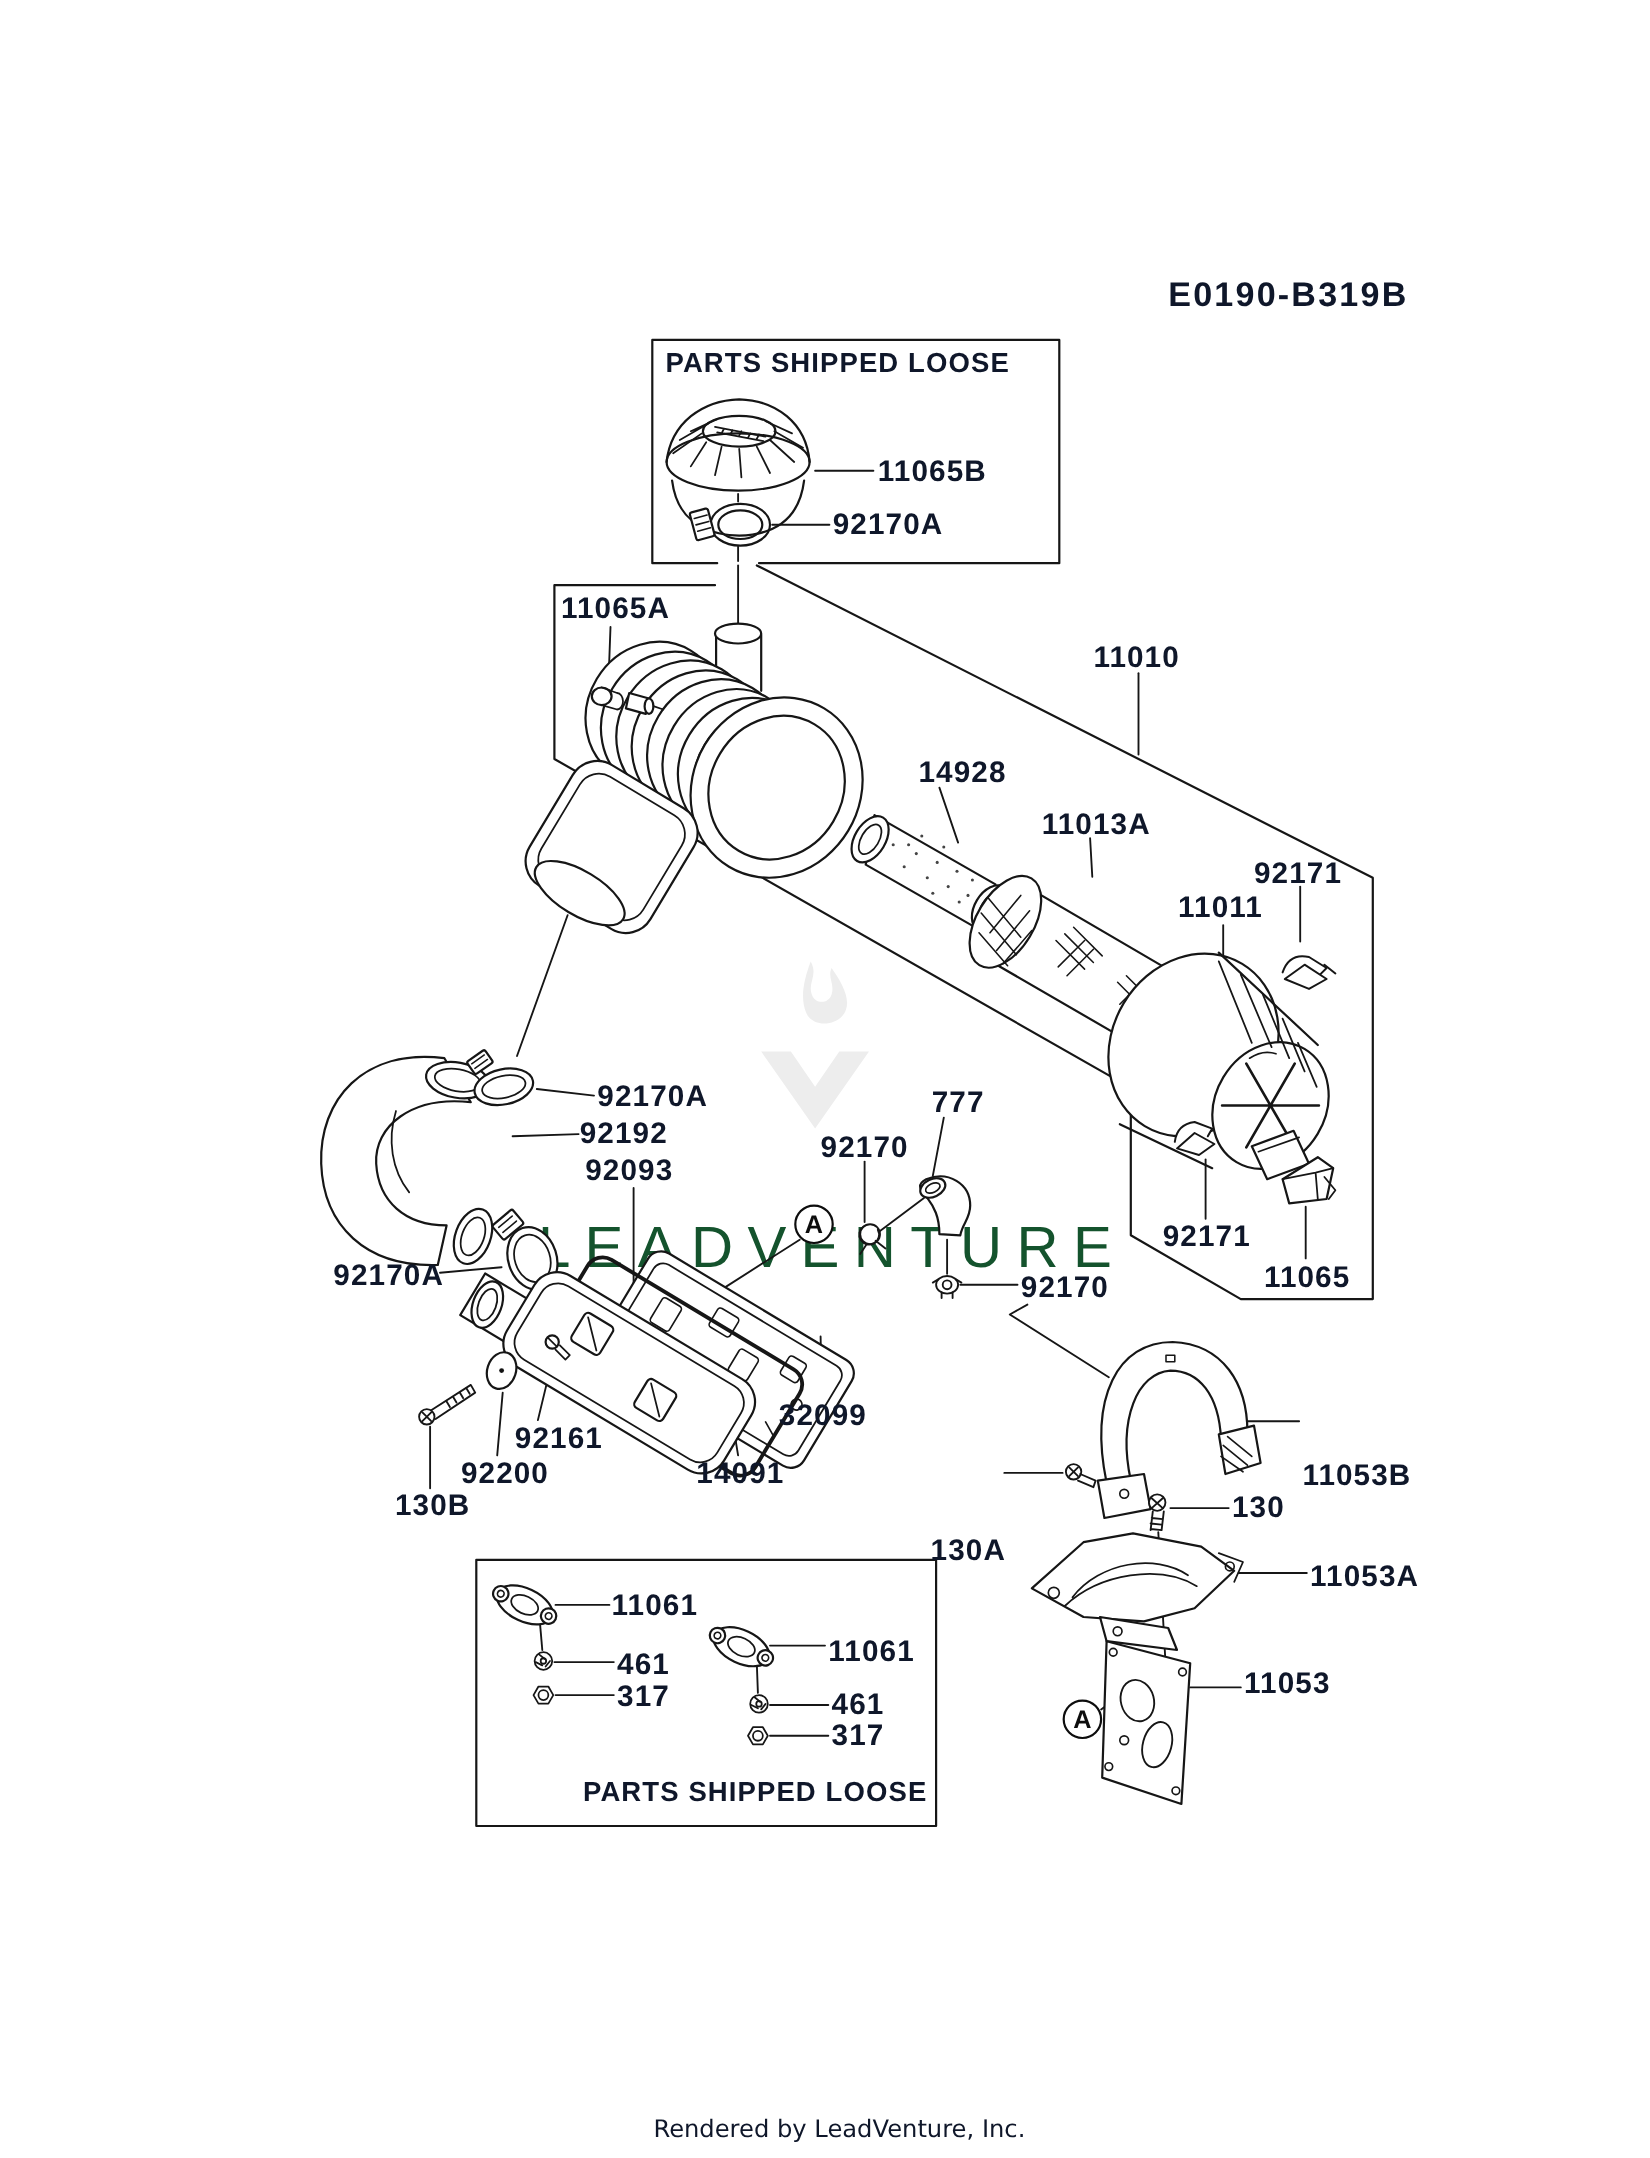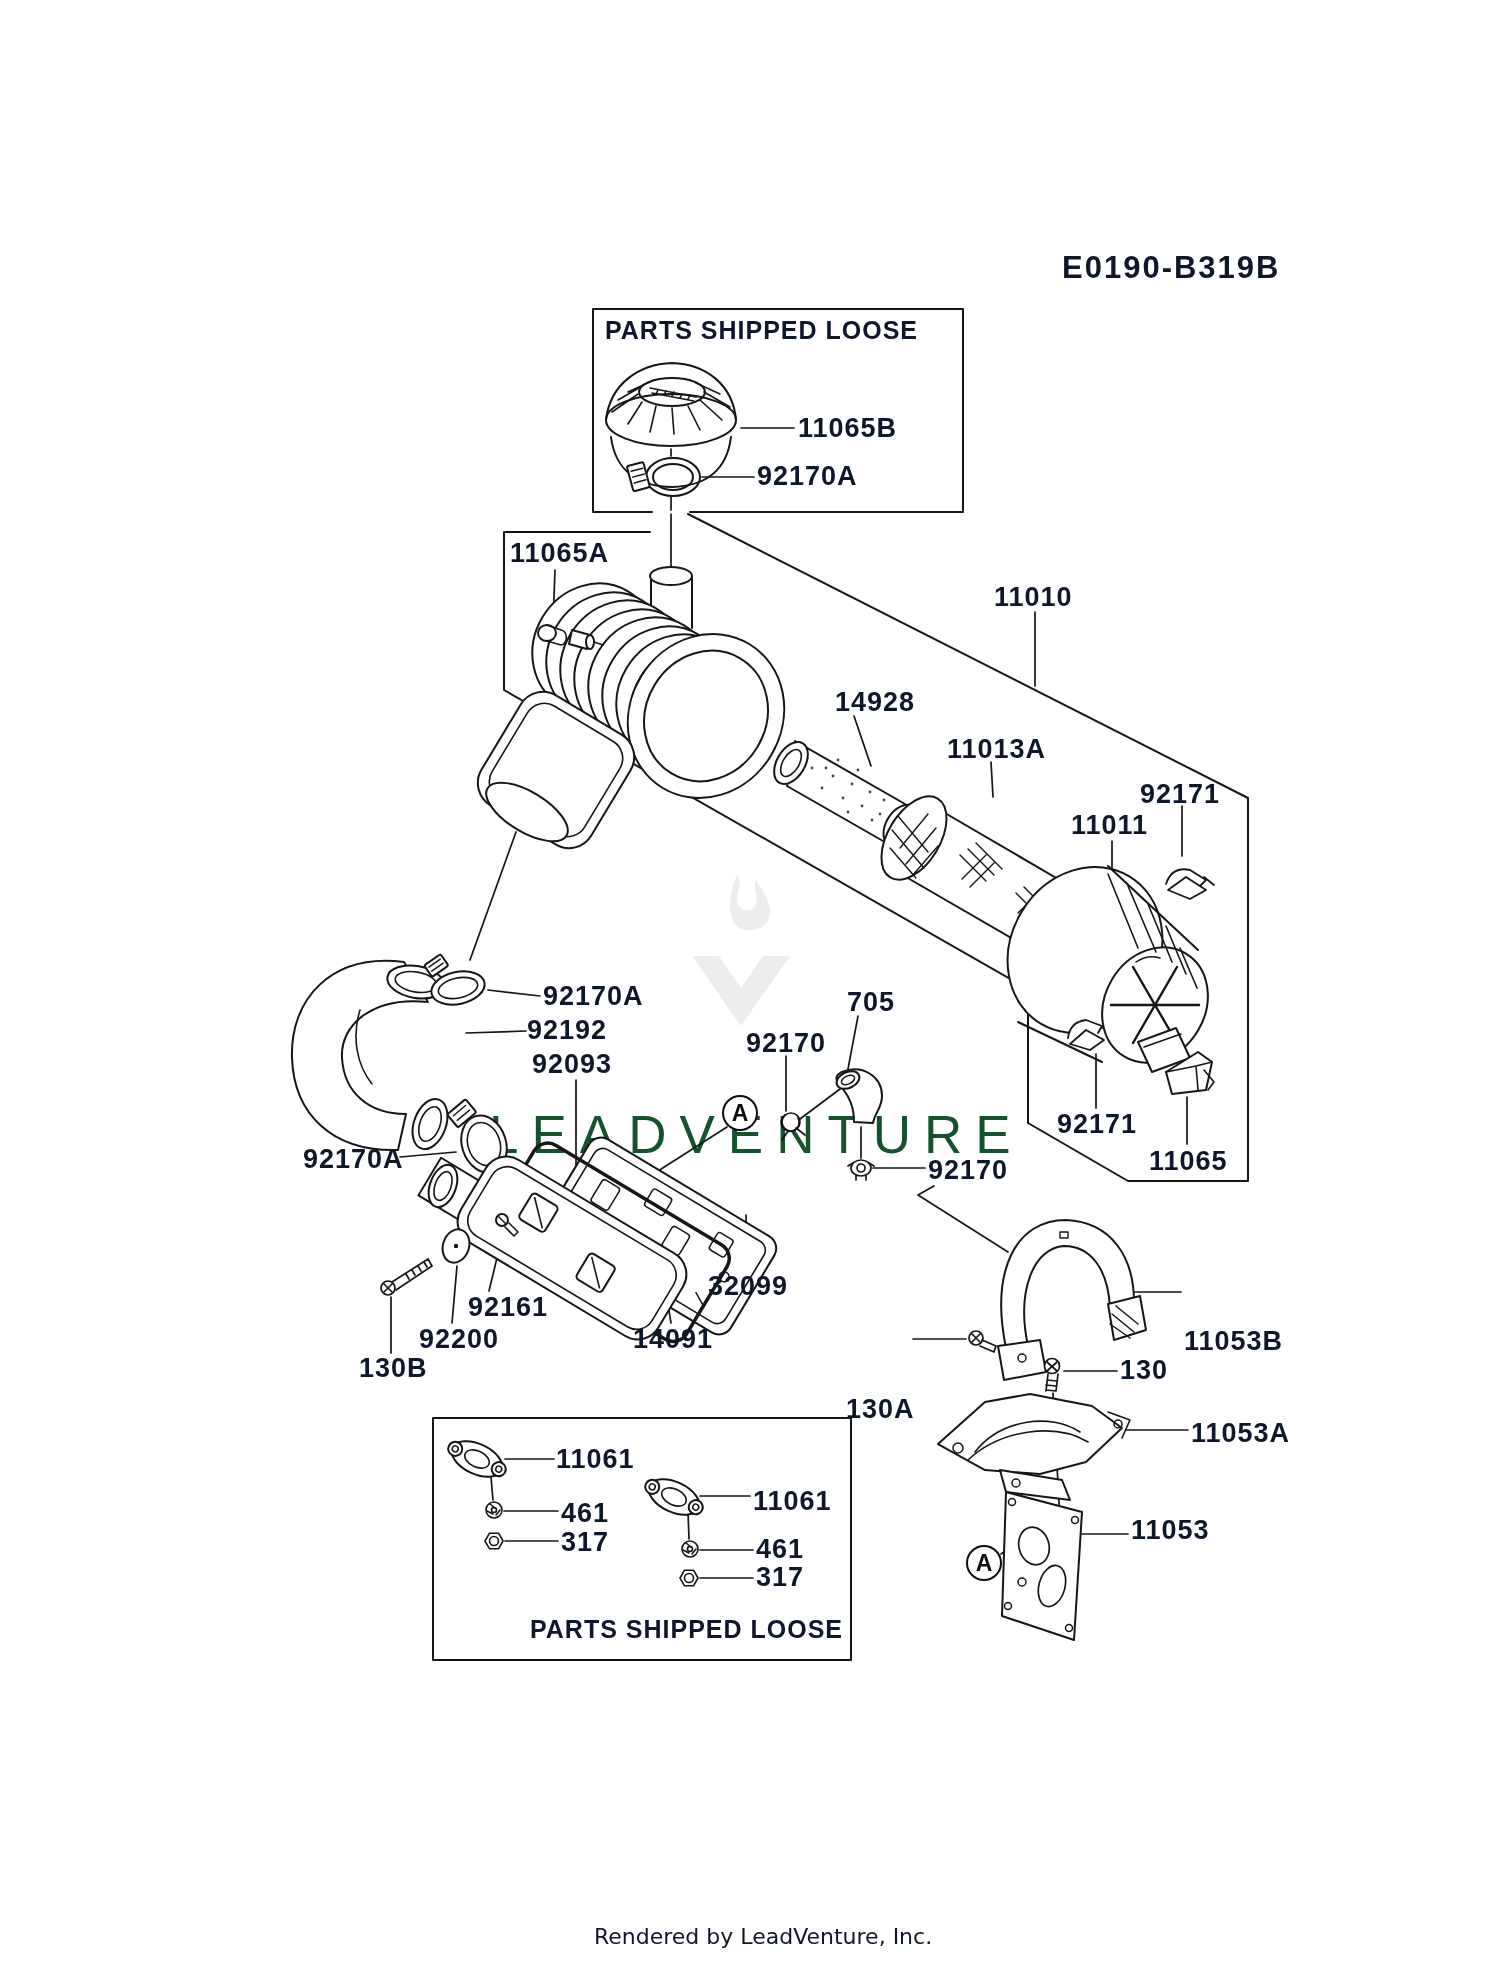--- a/index.html
+++ b/index.html
@@ -407,21 +407,21 @@
   <div class="lbl" style="left:757px;top:463px">92170A</div>
   <div class="lbl" style="left:510px;top:540px">11065A</div>
   <div class="lbl" style="left:994px;top:584px">11010</div>
   <div class="lbl" style="left:835px;top:689px">14928</div>
   <div class="lbl" style="left:947px;top:736px">11013A</div>
   <div class="lbl" style="left:1140px;top:781px">92171</div>
   <div class="lbl" style="left:1071px;top:812px">11011</div>
   <div class="lbl" style="left:543px;top:983px">92170A</div>
   <div class="lbl" style="left:527px;top:1017px">92192</div>
   <div class="lbl" style="left:532px;top:1051px">92093</div>
-  <div class="lbl" style="left:847px;top:989px">705</div>
+  <div class="lbl" style="left:847px;top:989px">777</div>
   <div class="lbl" style="left:746px;top:1030px">92170</div>
   <div class="lbl" style="left:928px;top:1157px">92170</div>
   <div class="lbl" style="left:1057px;top:1111px">92171</div>
   <div class="lbl" style="left:1149px;top:1148px">11065</div>
   <div class="lbl" style="left:303px;top:1146px">92170A</div>
   <div class="lbl" style="left:468px;top:1294px">92161</div>
   <div class="lbl" style="left:419px;top:1326px">92200</div>
   <div class="lbl" style="left:359px;top:1355px">130B</div>
   <div class="lbl" style="left:708px;top:1273px">32099</div>
   <div class="lbl" style="left:633px;top:1326px">14091</div>

